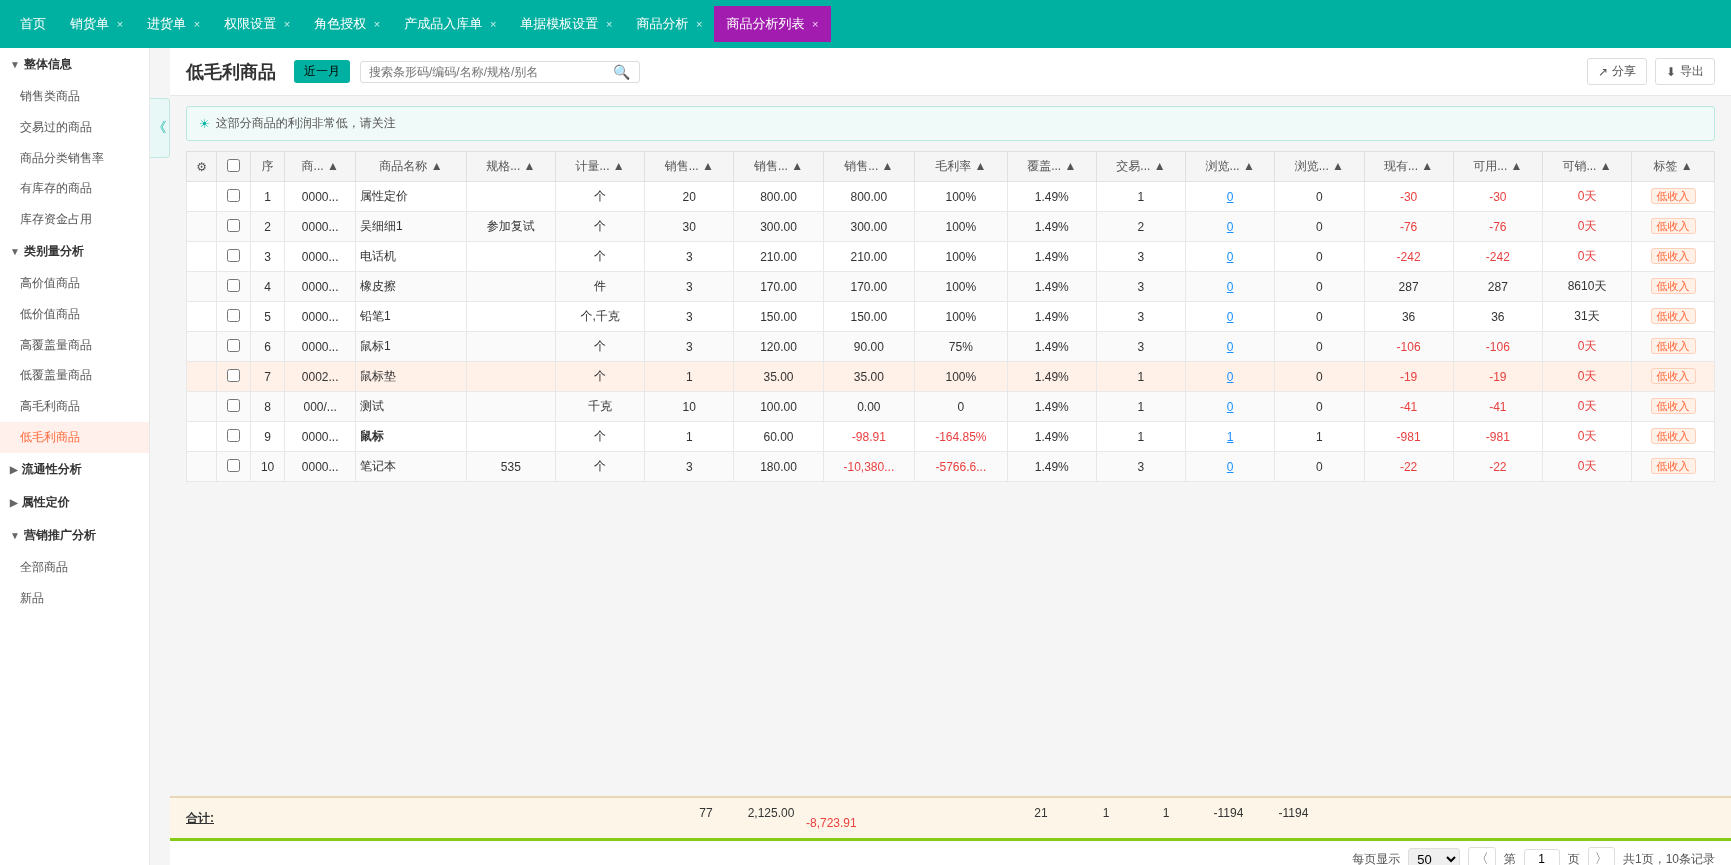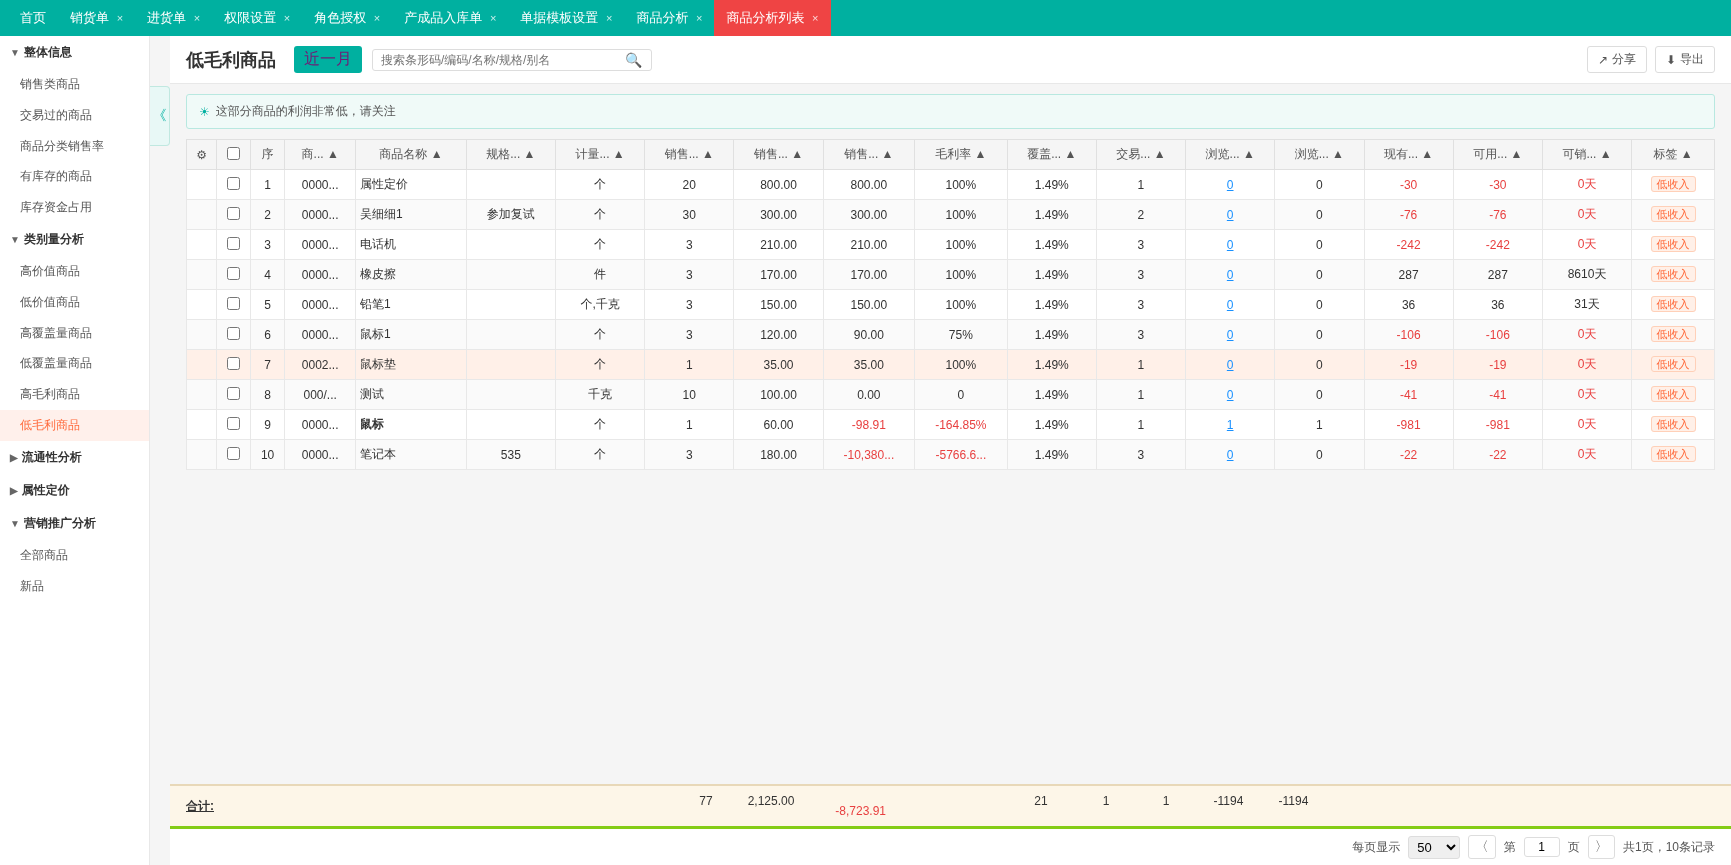--- a/index.html
+++ b/index.html
@@ -3,33 +3,33 @@
   <meta charset="utf-8">
   <style>
     * { box-sizing: border-box; margin: 0; padding: 0; }
     body { font-family: 'Microsoft YaHei', Arial, sans-serif; font-size: 12px; background: #f5f5f5; color: #333; }
 
     
     .top-nav {
       background: #00b0a0;
       display: flex;
       align-items: center;
-      height: 36px;
+      height: 48px;
       padding: 4px 8px;
     }
     .top-nav .nav-item {
       color: #fff;
       padding: 0 12px;
       height: 36px;
       line-height: 36px;
       cursor: pointer;
       font-size: 13px;
       white-space: nowrap;
     }
-    .top-nav .nav-item.active { background: #ef4444; }
+    .top-nav .nav-item.active { background: #a21caf; }
     .top-nav .nav-item .close-x { margin-left: 4px; font-size: 11px; opacity: 0.8; }
 
     
     .main-layout { display: flex; height: calc(100vh - 36px); }
 
     
     .sidebar {
       width: 150px;
       background: #fff;
       border-right: 1px solid #e8e8e8;
@@ -63,25 +63,25 @@
       display: flex;
       align-items: center;
       padding: 10px 16px;
       background: #fff;
       border-bottom: 1px solid #e8e8e8;
       gap: 10px;
     }
     .page-title { font-size: 18px; font-weight: bold; color: #333; margin-right: 8px; }
     .date-btn {
       background: #00b0a0;
-      color: #701a75;
+      color: #000000;
       border: none;
       border-radius: 3px;
       padding: 3px 10px;
-      font-size: 16px;
+      font-size: 12px;
       cursor: pointer;
     }
     .search-box {
       display: flex;
       align-items: center;
       border: 1px solid #ddd;
       border-radius: 3px;
       padding: 2px 8px;
       flex: 1;
       max-width: 280px;
@@ -554,21 +554,21 @@
           </tbody>
       </table>
     </div>
 
     <div class="total-row">
       <span class="total-label">合计:</span>
       <div style="display:flex; gap:0; flex:1;">
         <span style="min-width:430px;"></span>
         <span style="min-width:60px; text-align:center;">77</span>
         <span style="min-width:70px; text-align:center;">2,125.00</span>
-        <span style="min-width:80px; text-align:right;margin-top:10px;" class="red-text">-8,723.91</span>
+        <span style="min-width:80px; text-align:left;margin-top:10px;" class="red-text">-8,723.91</span>
         <span style="min-width:60px; text-align:center;"></span>
         <span style="min-width:60px; text-align:center;"></span>
         <span style="min-width:70px; text-align:center;">21</span>
         <span style="min-width:60px; text-align:center;">1</span>
         <span style="min-width:60px; text-align:center;">1</span>
         <span style="min-width:65px; text-align:center;">-1194</span>
         <span style="min-width:65px; text-align:center;">-1194</span>
       </div>
     </div>
 

